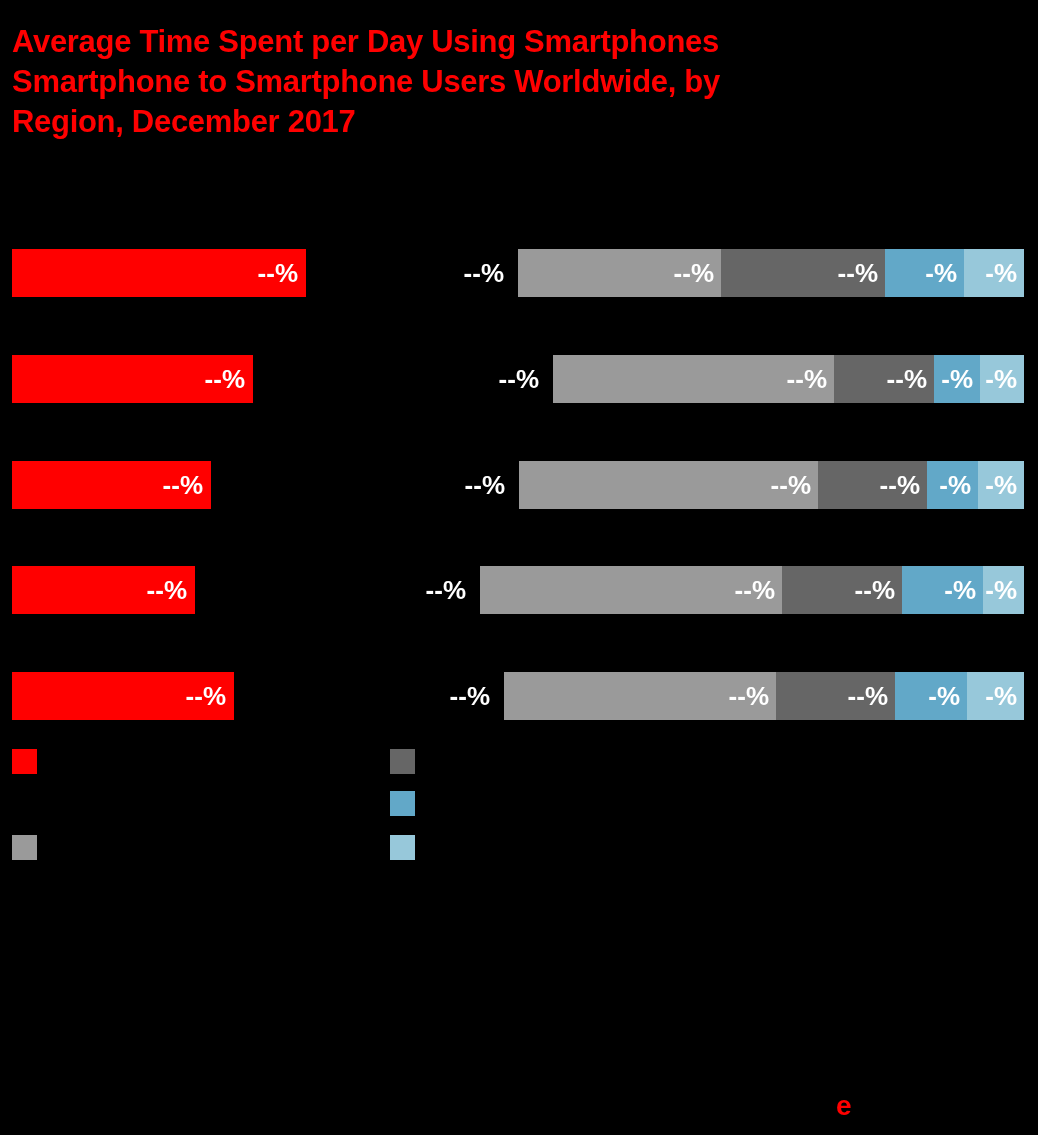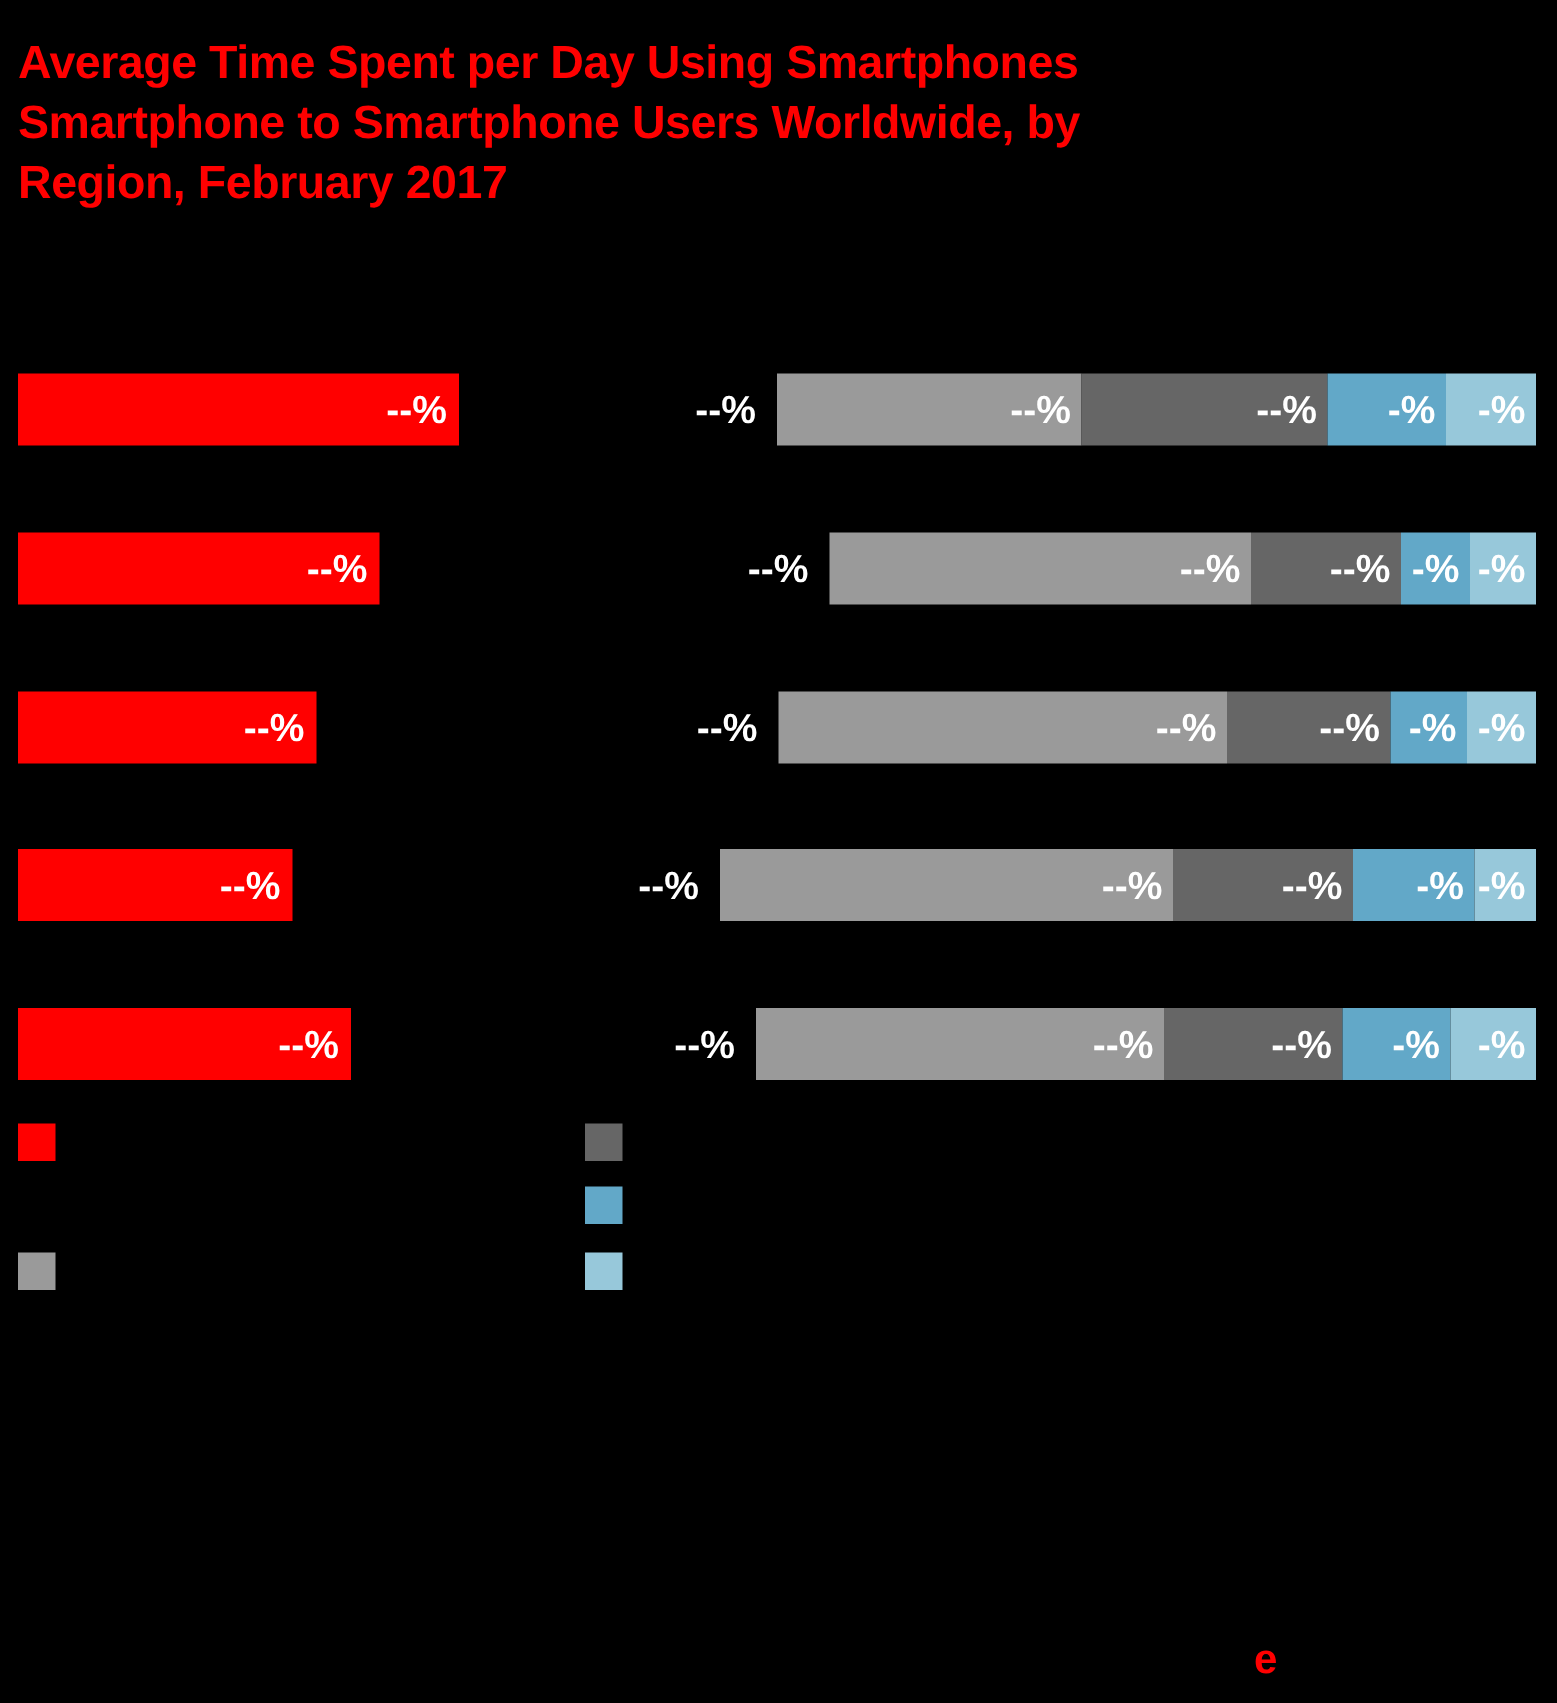--- a/index.html
+++ b/index.html
@@ -154,21 +154,21 @@
   }
 </style>
 </head>
 <body>
 
 <div class="page">
 
   <div class="title">
     <div>Average Time Spent per Day Using Smartphones</div>
     <div>Smartphone to Smartphone Users Worldwide, by</div>
-    <div>Region, February 2017</div>
+    <div>Region, December 2017</div>
   </div>
 
   <div class="plot" id="plot">
       <div class="row" style="top: 249px;">
         <div class="bar-red" style="left: 12px; width: 294px;">
           <span class="val">--%</span>
         </div>
         <div class="outside-label" style="left: 384px; width: 120px;">--%</div>
         <div class="bar-stack" style="left: 518px;">
           <div class="seg" style="width: 203px; background: rgb(154, 154, 154);">

